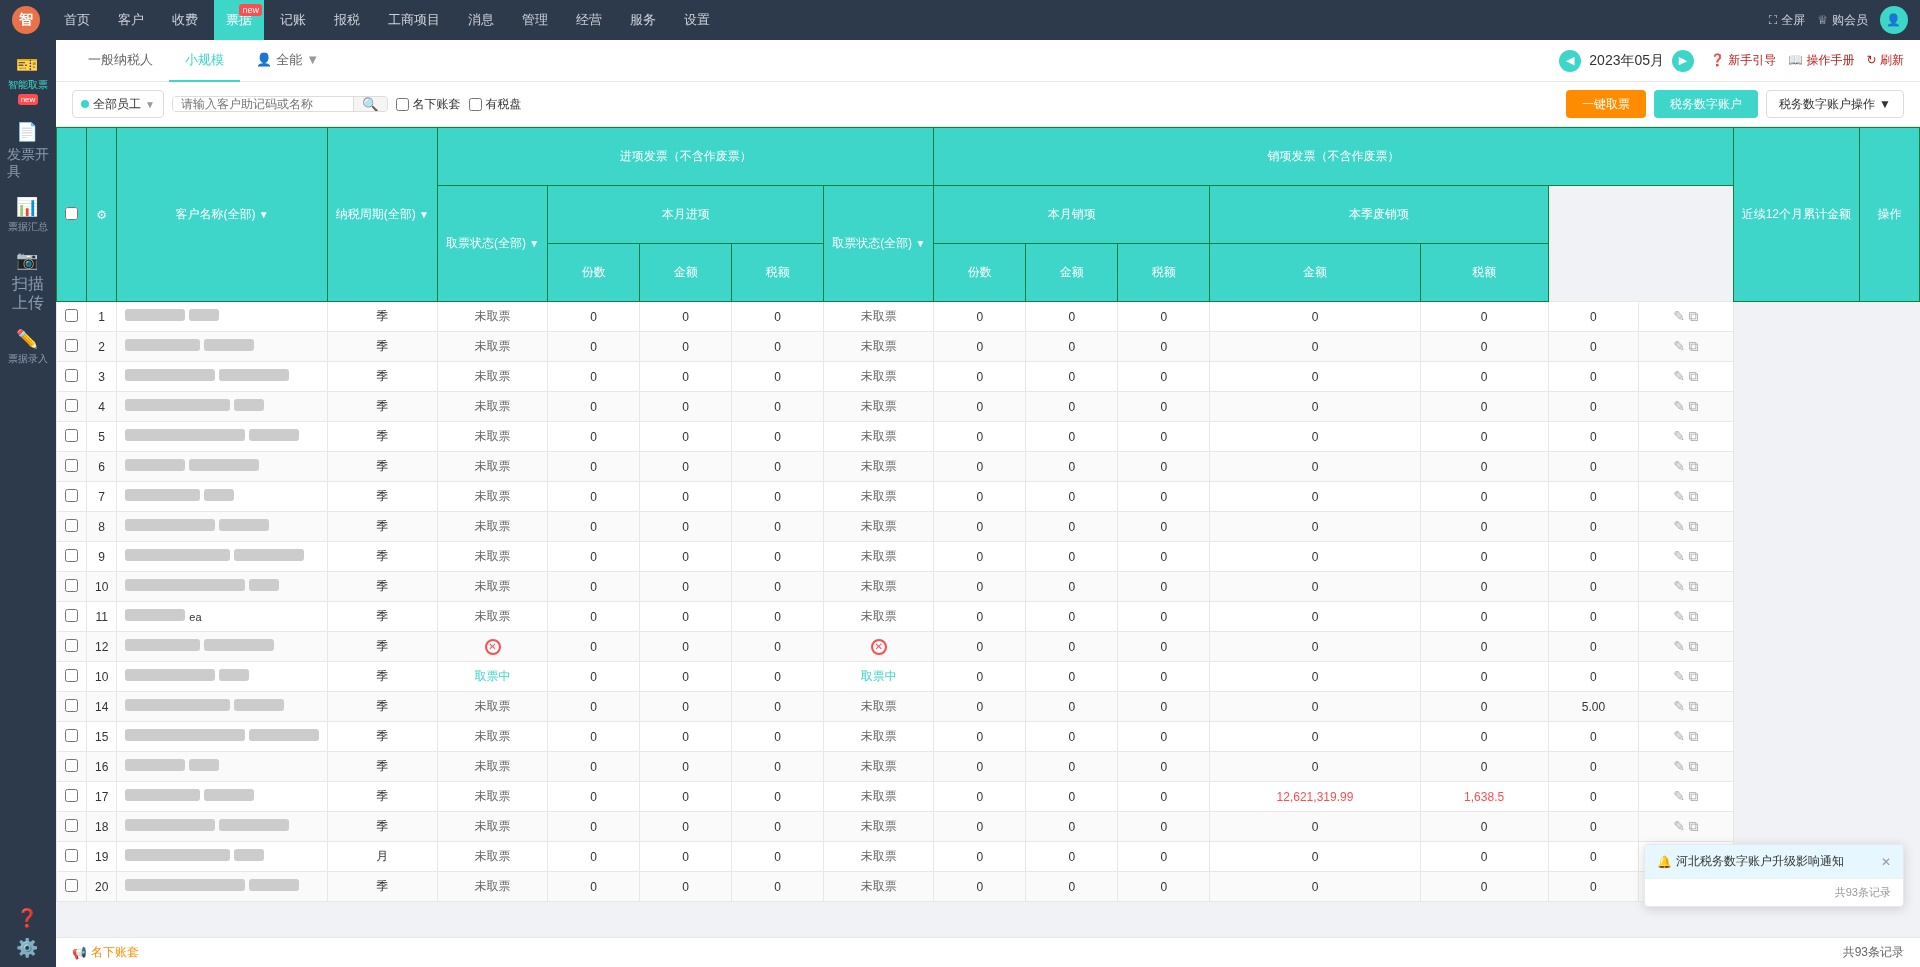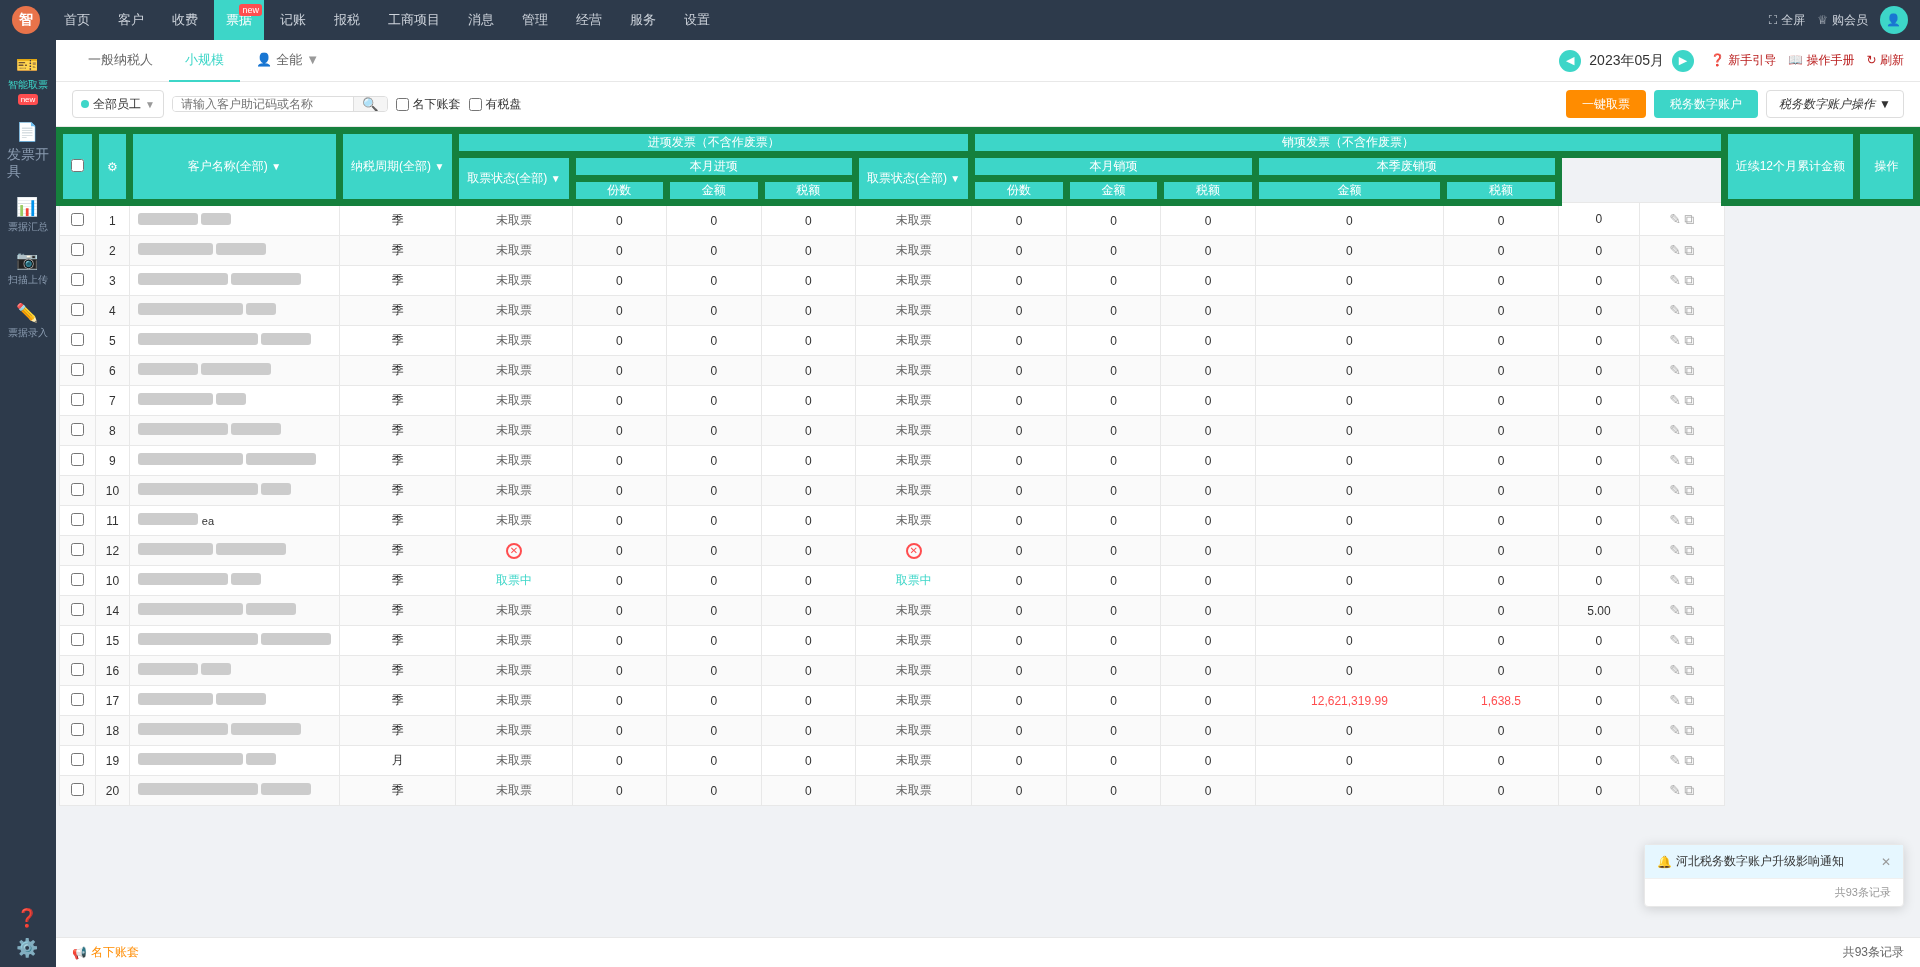--- a/index.html
+++ b/index.html
@@ -256,40 +256,40 @@
     }
     .btn-outline {
       background: white;
       color: #333;
       border: 1px solid #ddd;
       padding: 0 12px;
       height: 28px;
       border-radius: 4px;
       cursor: pointer;
       font-size: 12px;
-      display: flex; align-items: center; gap: 4px; font-style: italic;
+      display: flex; align-items: center; gap: 4px;
     }
 
     
     .table-wrap {
       flex: 1;
       overflow: auto;
       padding: 0;
     }
     table {
       width: 100%;
       border-collapse: collapse;
       font-size: 12px;
     }
     thead tr th {
       background: #3dd6c8;
       color: white;
-      padding: 0 8px;
+      padding: 20px 8px;
       text-align: center;
-      border: 7px solid #15803d;
+      border: 1px solid #15803d;
       white-space: nowrap;
       font-weight: normal;
     }
     thead tr th.group-header {
       background: #3dd6c8;
       font-size: 12px;
     }
     tbody tr {
       background: white;
     }
@@ -447,21 +447,21 @@
     <div class="sidebar-item">
       <span class="sidebar-icon">📄</span>
       <span style="font-size:14px;line-height:1.2;">发票开具</span>
     </div>
     <div class="sidebar-item">
       <span class="sidebar-icon">📊</span>
       <span style="font-size:10px;text-align:center;line-height:1.2;">票据汇总</span>
     </div>
     <div class="sidebar-item">
       <span class="sidebar-icon">📷</span>
-      <span style="font-size:10px;text-align:center;line-height:1.2;">扫描上传</span>
+      <span style="font-size:16px;text-align:center;line-height:1.2;">扫描上传</span>
     </div>
     <div class="sidebar-item">
       <span class="sidebar-icon">✏️</span>
       <span style="font-size:10px;text-align:center;line-height:1.2;">票据录入</span>
     </div>
     <div class="sidebar-bottom">
       <span class="sidebar-bottom-icon">❓</span>
       <span class="sidebar-bottom-icon">⚙️</span>
     </div>
   </div>

